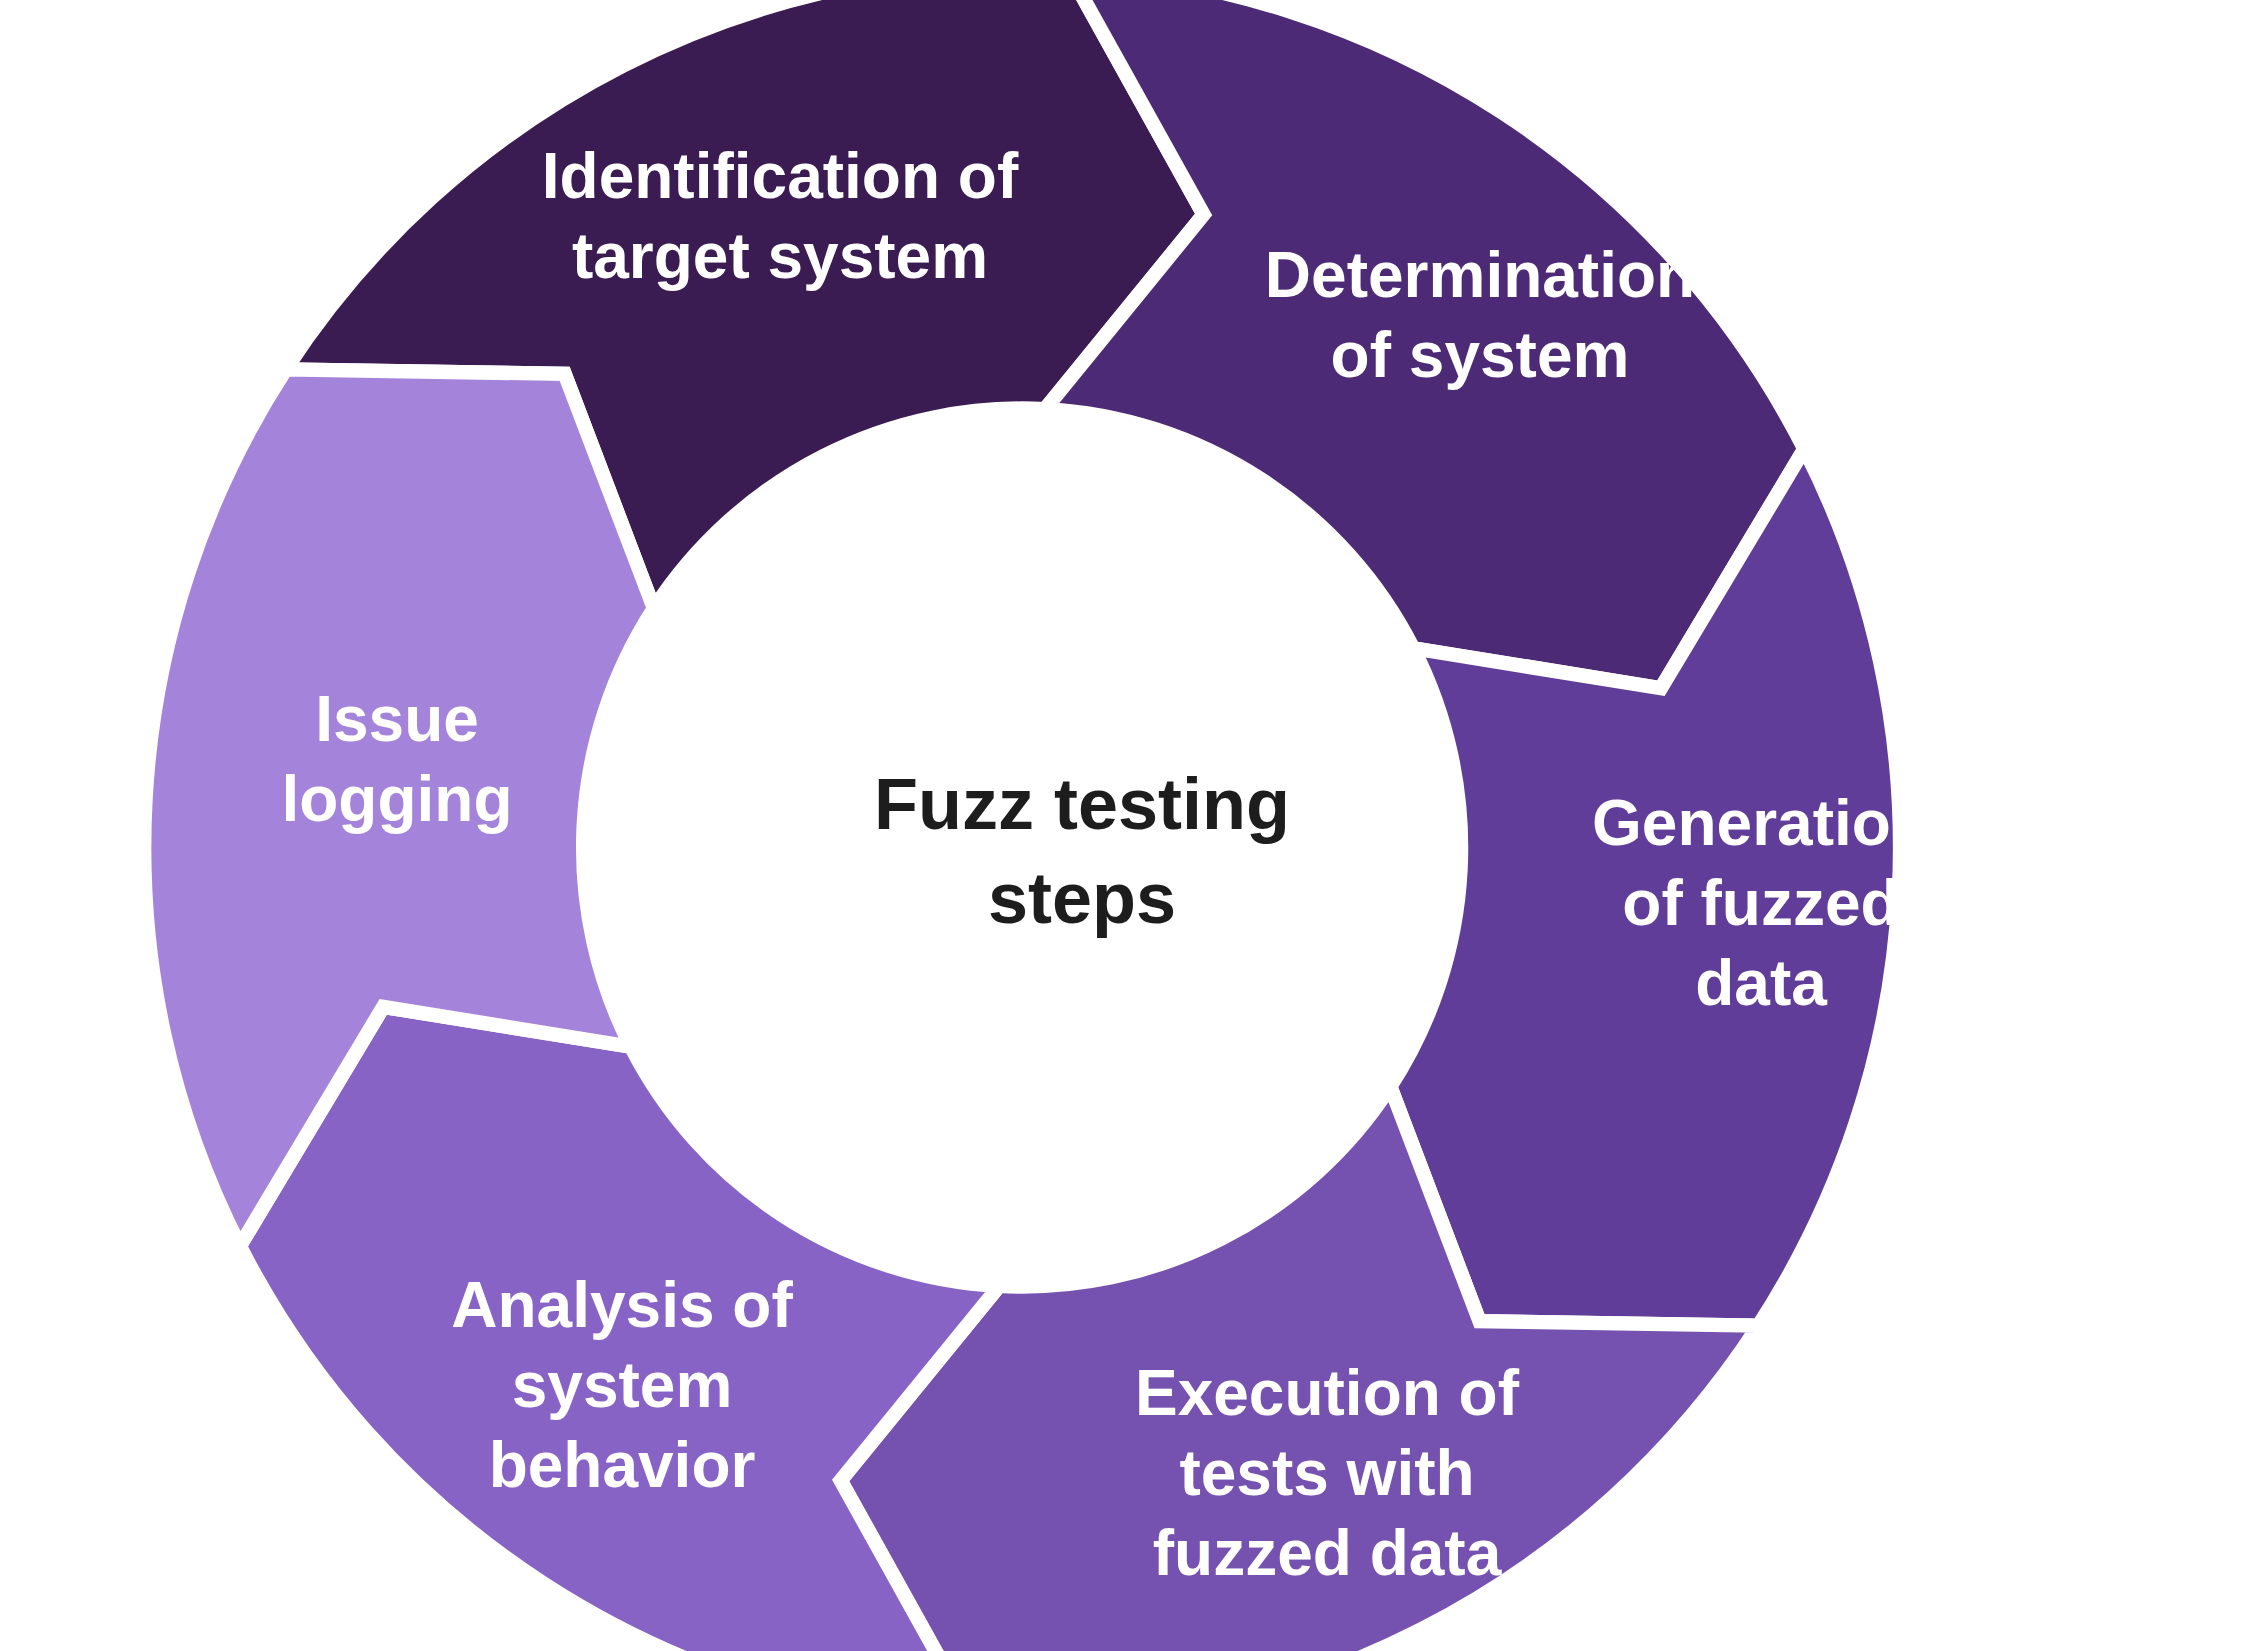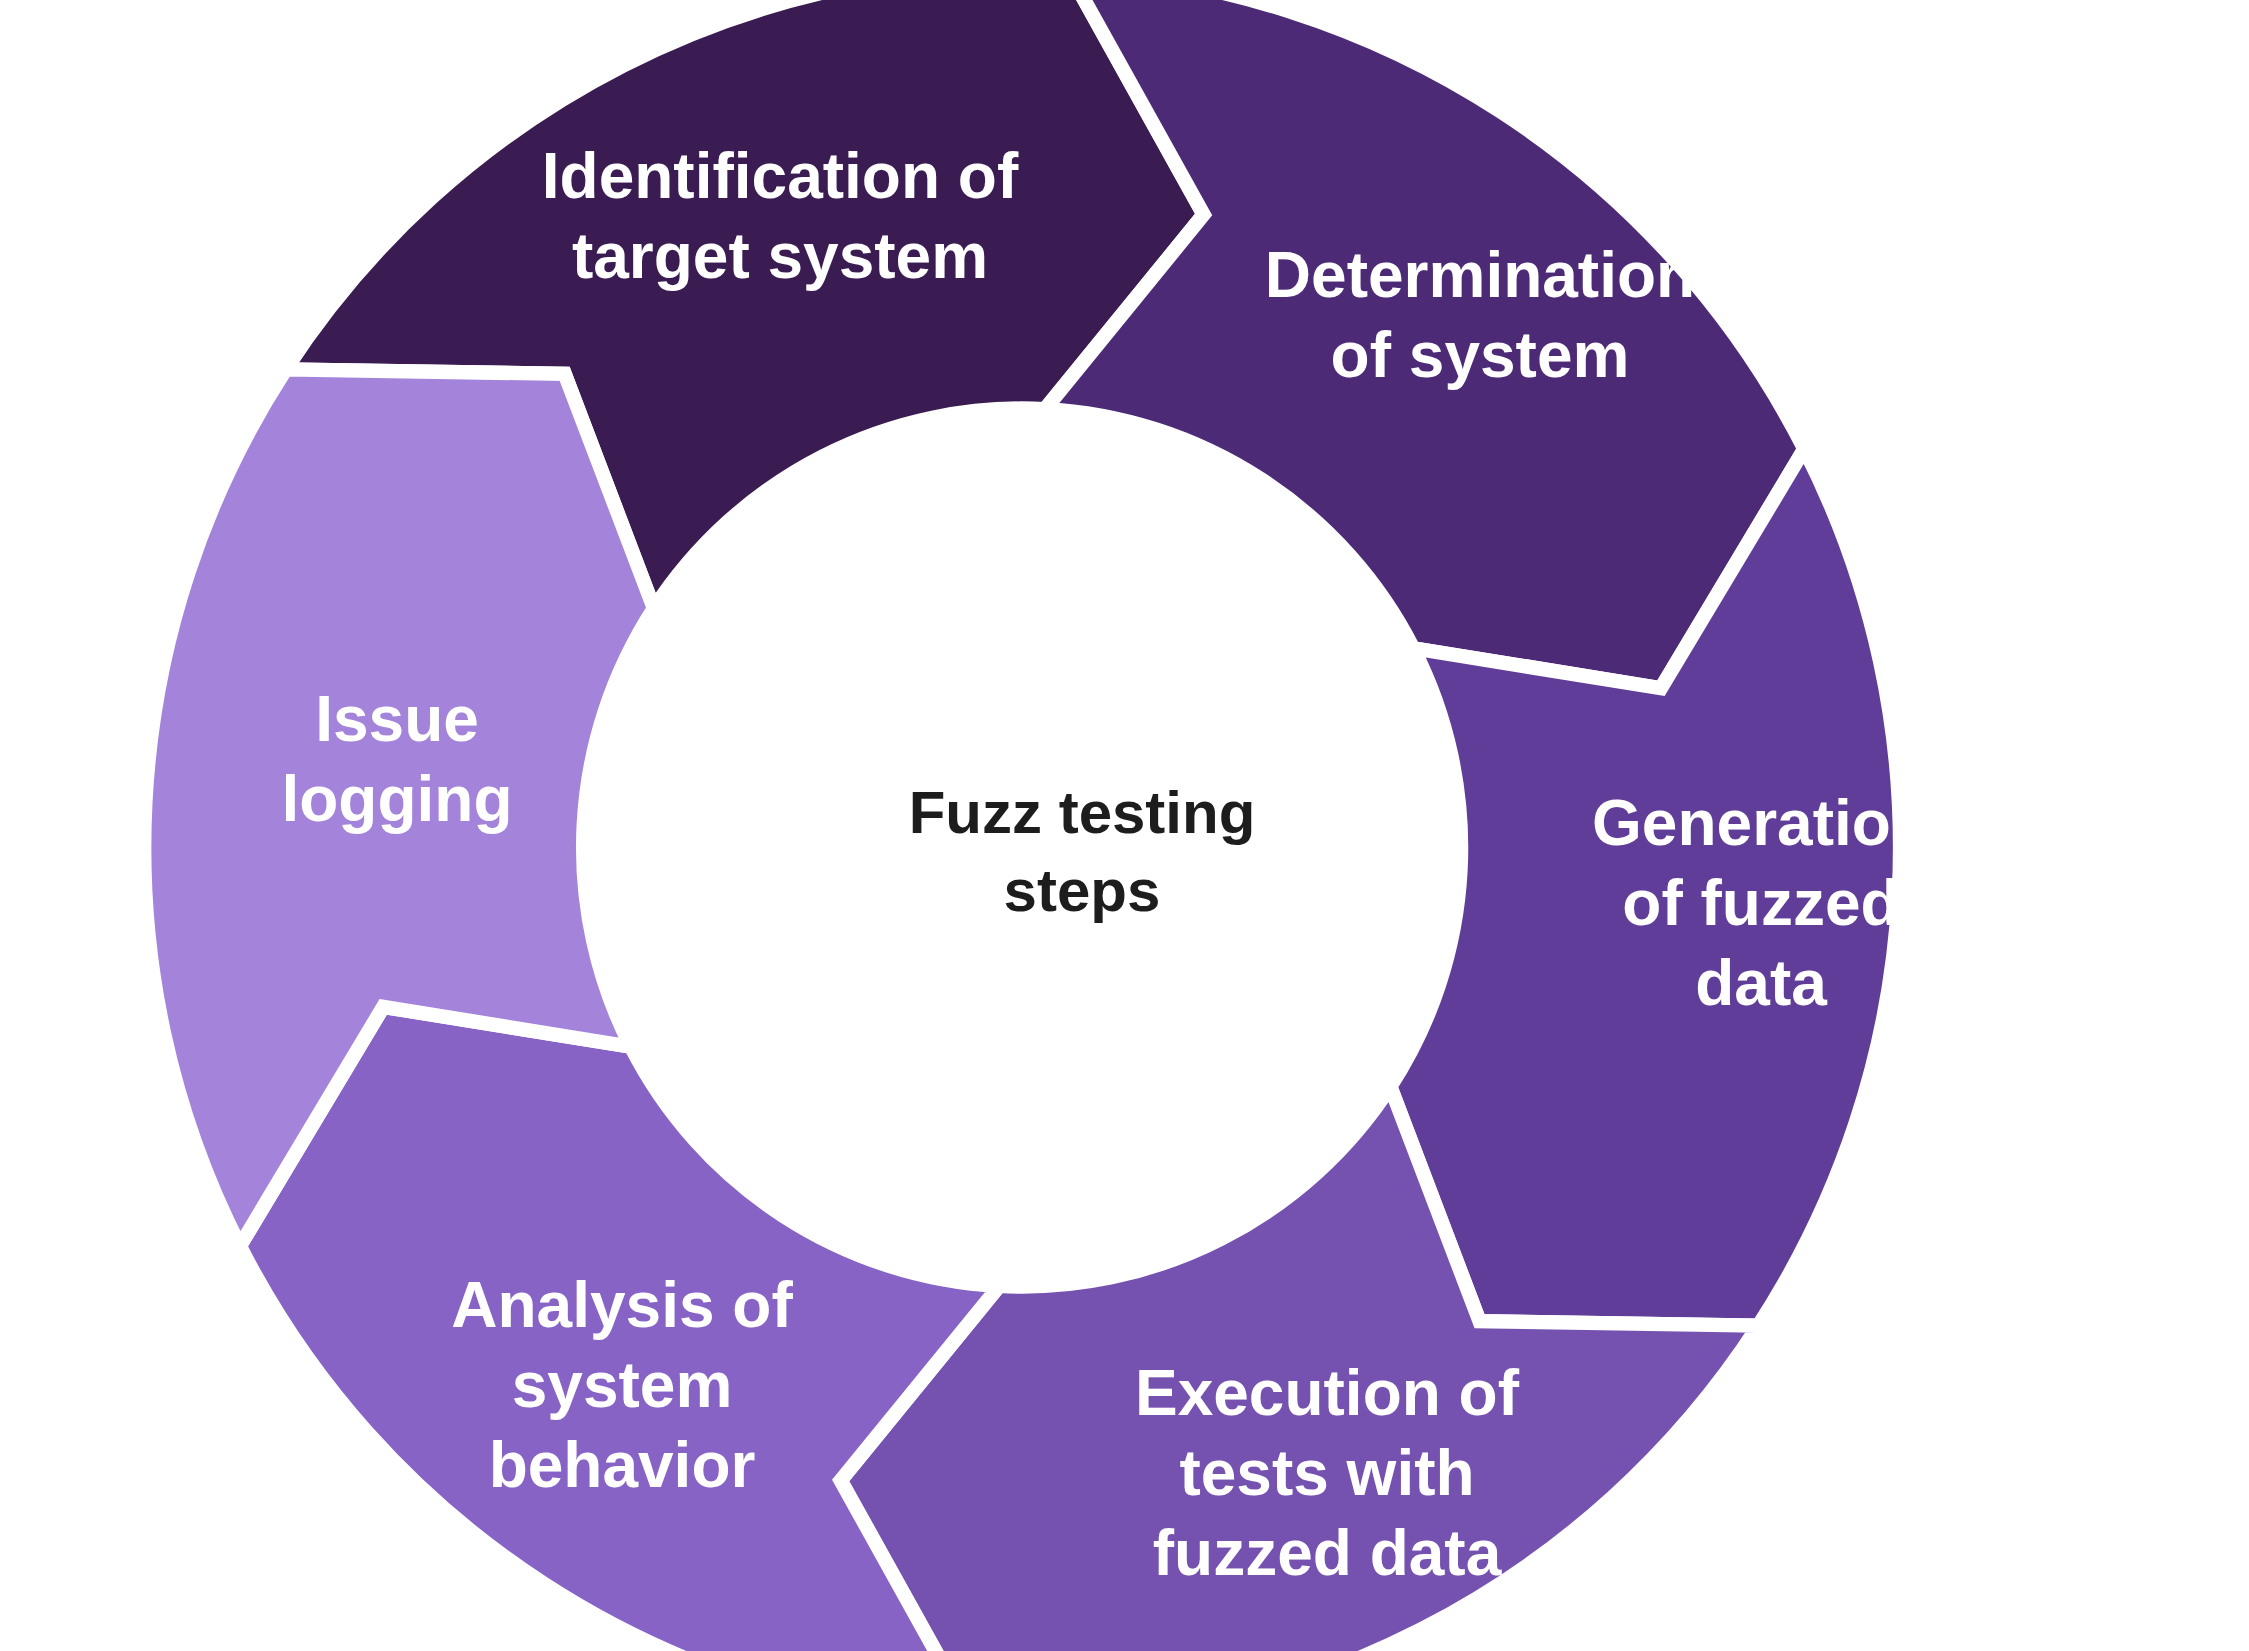--- a/index.html
+++ b/index.html
@@ -34,21 +34,21 @@
   .lbl-generation    { left:1761px; top:903px; }
   .lbl-execution     { left:1327px; top:1473px; }
   .lbl-analysis      { left:622px;  top:1385px; }
   .lbl-issue         { left:370px;  top:759px;margin-left:27px; }
   .center-label{
     position:absolute;
     left:1082px; top:852px;
     transform:translate(-50%,-50%);
     color:#1d1d1d;
     font-weight:bold;
-    font-size:60px;
+    font-size:72px;
     line-height:1.3;
     text-align:center;
     white-space:pre-line;
     pointer-events:none;
   }
 </style>
 </head>
 <body>
 
 <div class="canvas">

